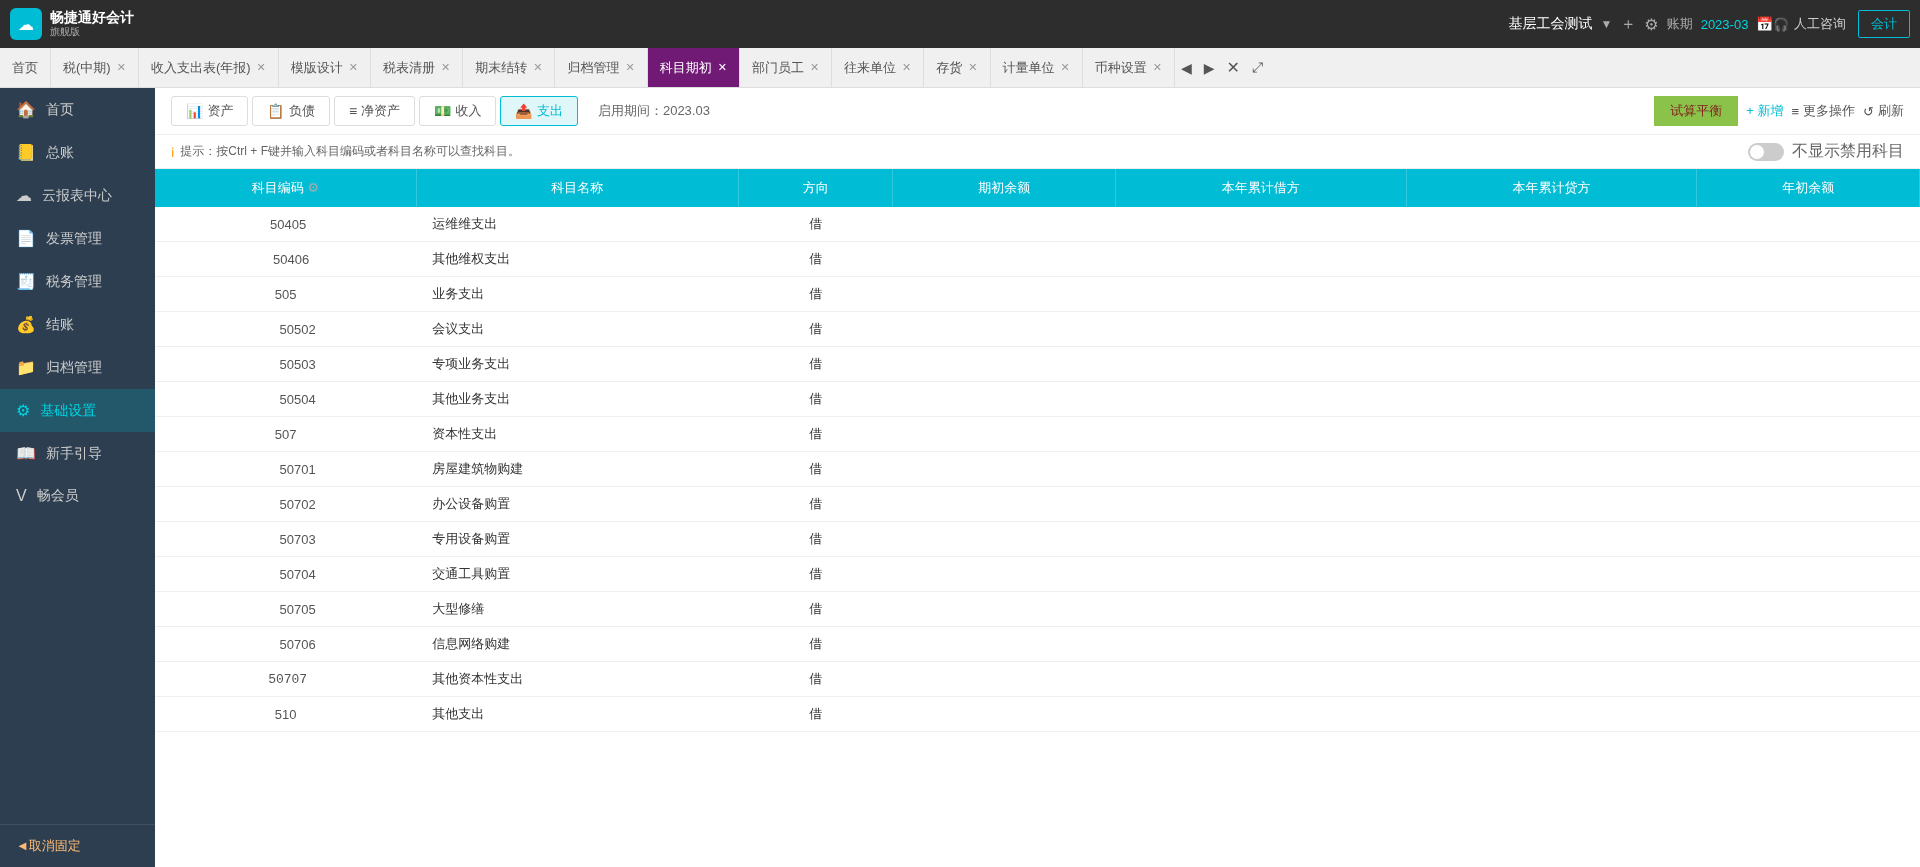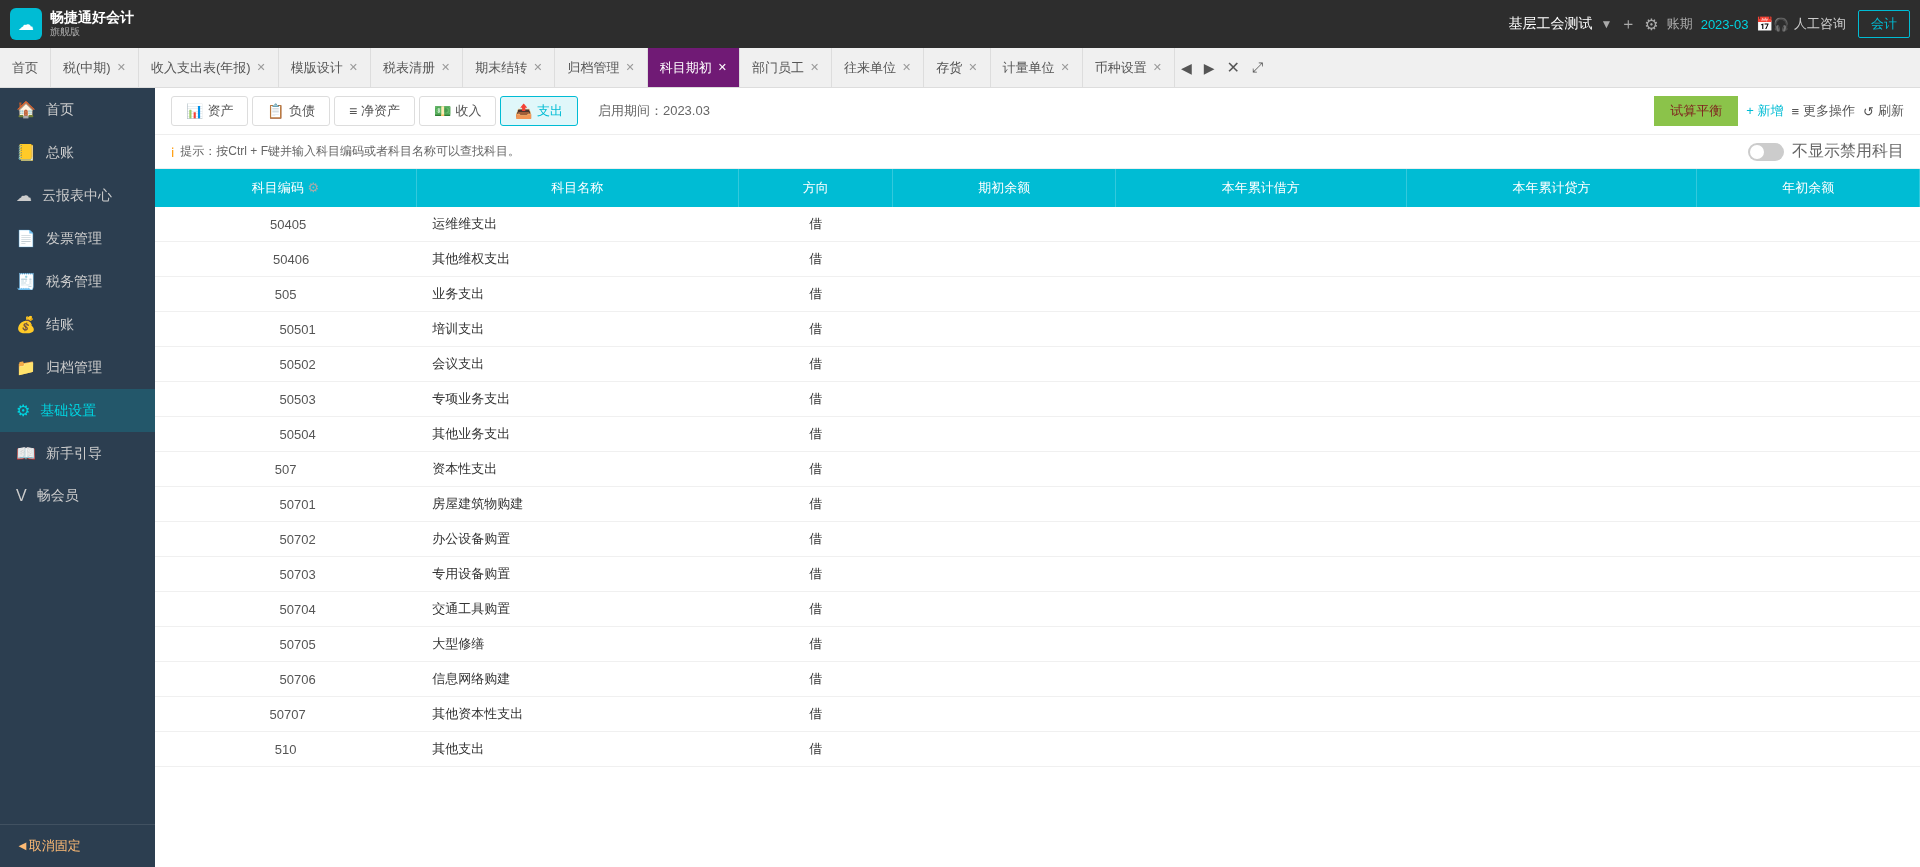--- a/index.html
+++ b/index.html
@@ -557,29 +557,20 @@
             <tr class="parent-row">
               <td>505</td>
               <td>业务支出</td>
               <td>借</td>
               <td></td>
               <td></td>
               <td></td>
               <td></td>
             </tr>
             <tr>
-              <td style="padding-left: 40px;">50501</td>
-              <td>培训支出</td>
-              <td>借</td>
-              <td></td>
-              <td></td>
-              <td></td>
-              <td></td>
-            </tr>
-            <tr>
               <td style="padding-left: 40px;">50502</td>
               <td>会议支出</td>
               <td>借</td>
               <td></td>
               <td></td>
               <td></td>
               <td></td>
             </tr>
             <tr>
               <td style="padding-left: 40px;">50503</td>
@@ -656,21 +647,21 @@
             <tr>
               <td style="padding-left: 40px;">50706</td>
               <td>信息网络购建</td>
               <td>借</td>
               <td></td>
               <td></td>
               <td></td>
               <td></td>
             </tr>
             <tr>
-              <td style="padding-left: 20px;">50707</td>
+              <td style="padding-left: 20px; font-family: Liberation Mono, monospace;">50707</td>
               <td>其他资本性支出</td>
               <td>借</td>
               <td></td>
               <td></td>
               <td></td>
               <td></td>
             </tr>
             <tr class="parent-row">
               <td>510</td>
               <td>其他支出</td>

